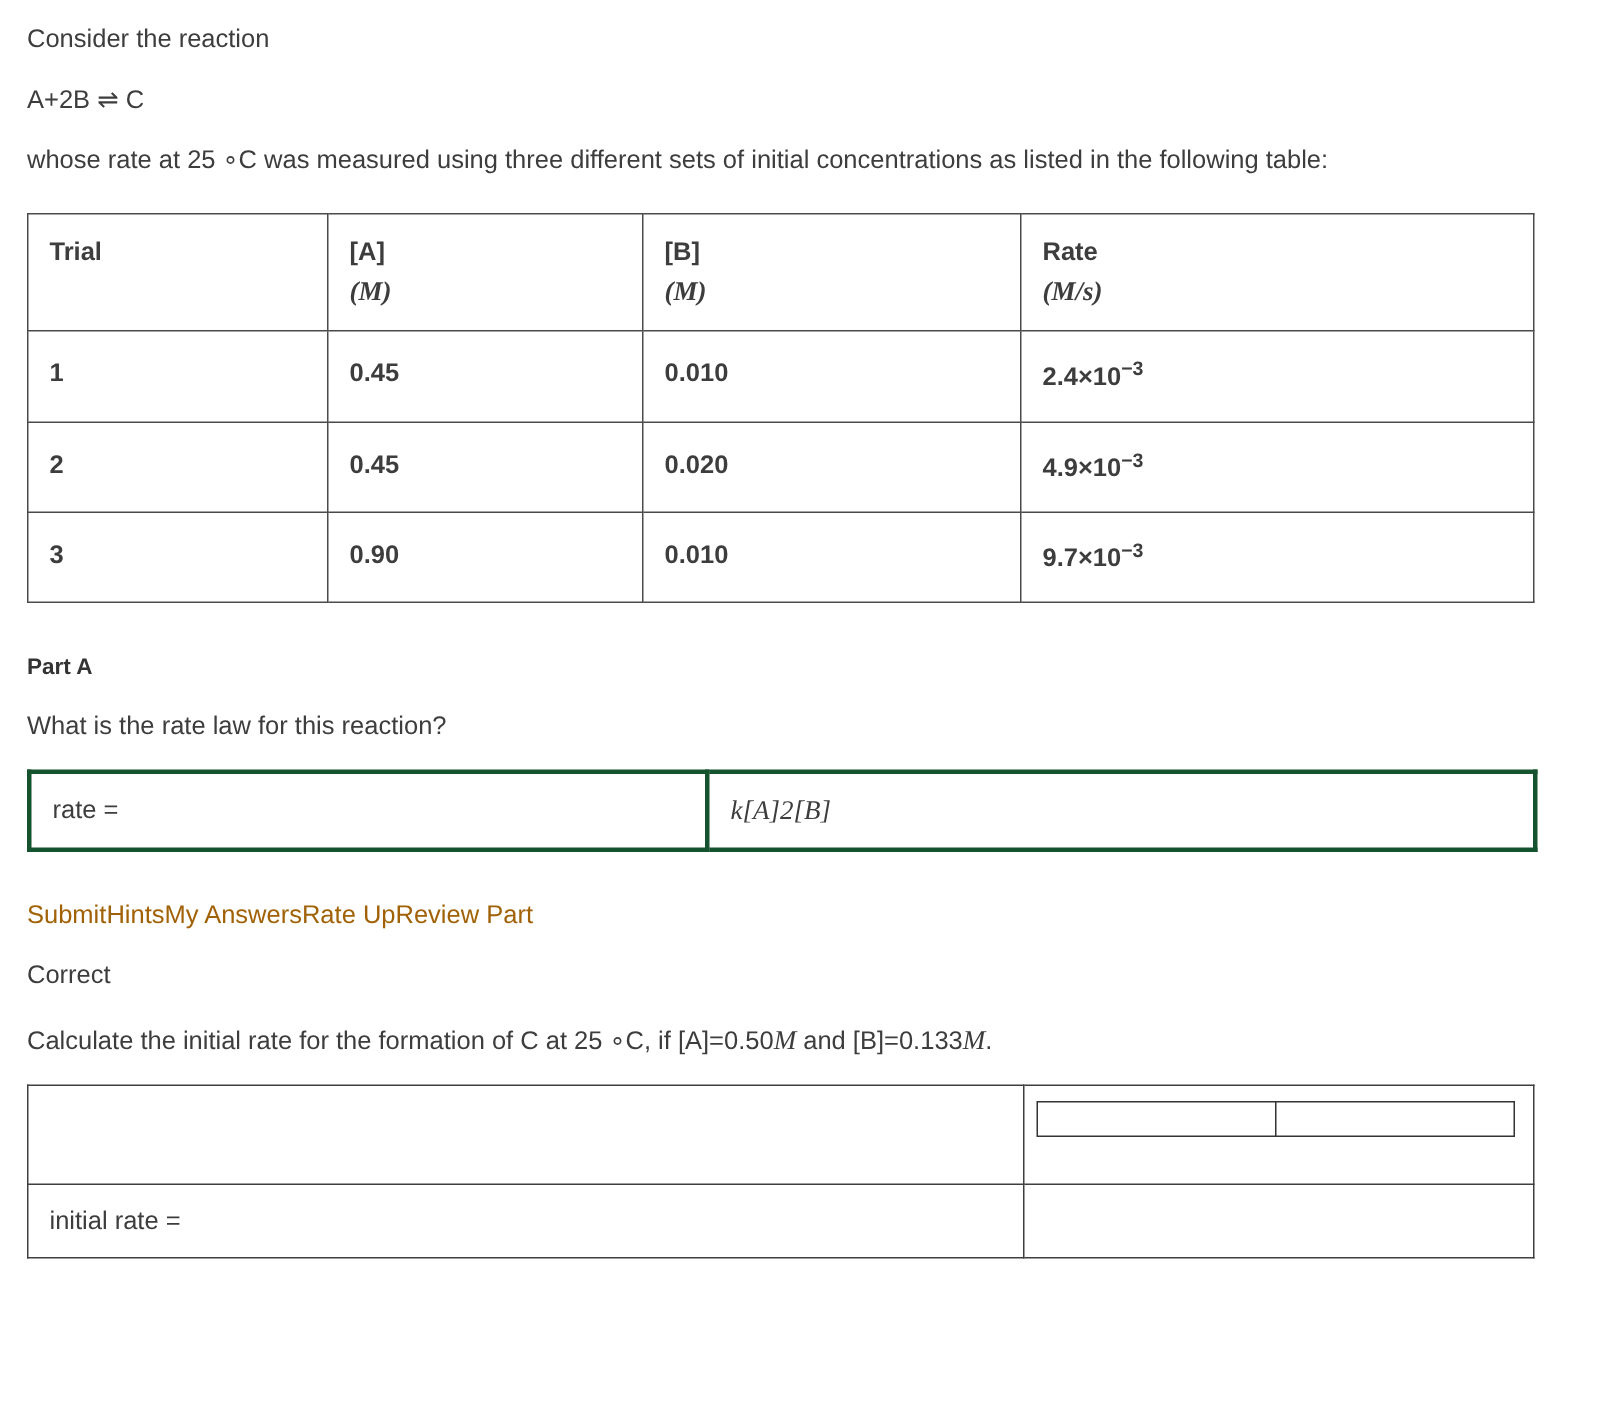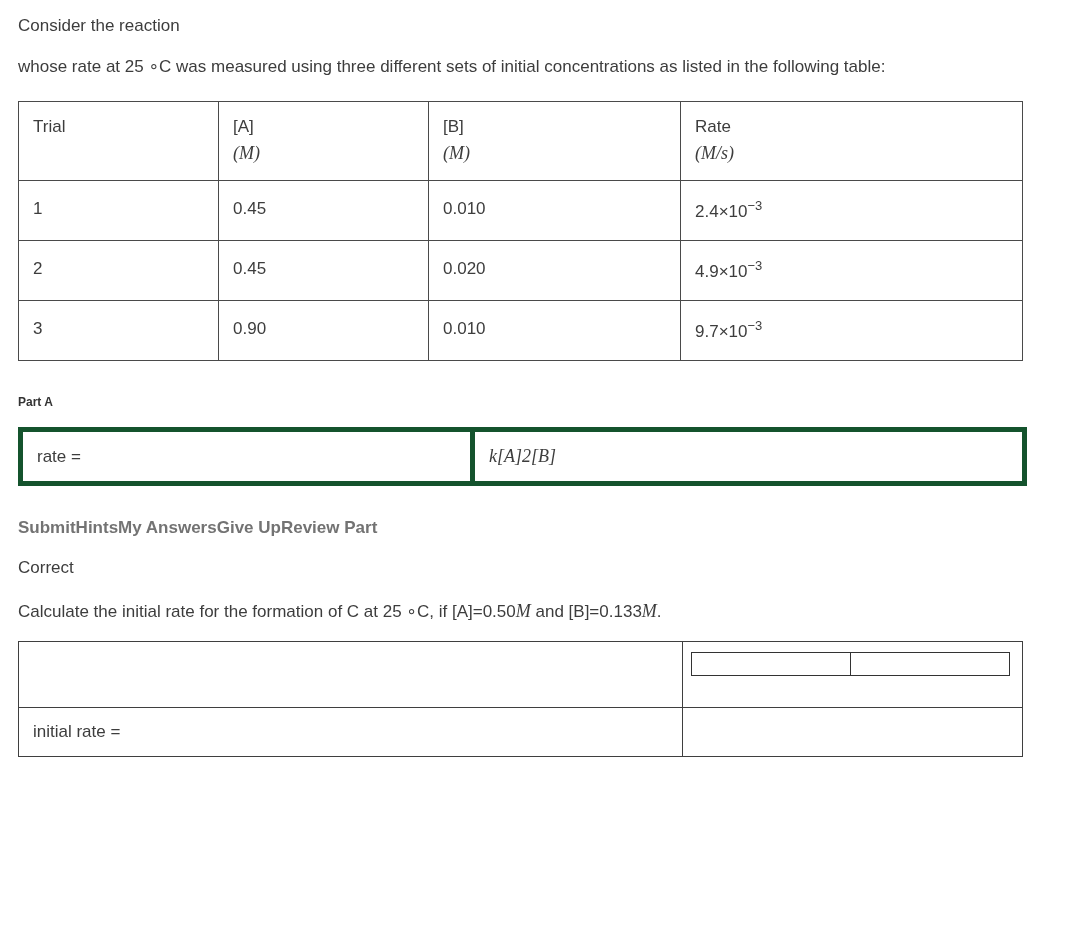--- a/index.html
+++ b/index.html
@@ -29,55 +29,56 @@
     table-layout: fixed;
     width: 1004px;
     margin: 0 0 34px 0;
   }
   table.data-table td {
     border: 1px solid #4a4a4a;
     padding: 13px 14px;
     vertical-align: top;
     text-align: left;
     line-height: 1.45;
+    font-weight: bold;
   }
   table.data-table .c1 { width: 200px; }
   table.data-table .c2 { width: 210px; }
   table.data-table .c3 { width: 252px; }
   table.data-table .c4 { width: 342px; }
   table.data-table tr.data-row td { padding: 16px 14px; }
   sup.exp { font-size: 13px; }
 
   h2.section-title {
-    font-size: 12px;
+    font-size: 15px;
     font-weight: bold;
     color: #333;
     margin: 0 0 18px 0;
   }
   .qline { margin: 0 0 16px 0; line-height: 1.5; }
 
   
   table.answer-a {
     border-collapse: collapse;
     table-layout: fixed;
     width: 1004px;
     margin: 6px 0 32px 0;
   }
   table.answer-a td {
-    border: 5px solid #14532d;
+    border: 3px solid #14532d;
     padding: 14px 14px;
     vertical-align: middle;
   }
   table.answer-a .la { width: 452px; }
   table.answer-a .ra { width: 552px; margin-left: 32px; }
 
   .actions { margin: 0 0 20px 0; }
   .actions span {
-    font-weight: bold;
-    color: #737373;
+    font-weight: normal;
+    color: #a16207;
     cursor: pointer;
     text-align: right;
   }
   .feedback { margin: 0 0 20px 0; }
 
   
   table.answer-b {
     border-collapse: collapse;
     table-layout: fixed;
     width: 1004px;
@@ -104,20 +105,21 @@
     outline: none;
   }
   .answer-inputs input + input { margin-left: -1px; }
 </style>
 </head>
 <body>
 
 <div class="page">
 
   <p class="text">Consider the reaction</p>
+  <p class="text reaction">A+2B ⇌ C</p>
   <p class="text desc">whose rate at 25 ∘C was measured using three different sets of initial concentrations as listed in the following table:</p>
 
   <table class="data-table">
     <colgroup>
         <col class="c1">
         <col class="c2">
         <col class="c3">
         <col class="c4">
       </colgroup>
     <tbody>
@@ -142,31 +144,32 @@
       <tr class="data-row">
         <td>3</td>
         <td>0.90</td>
         <td>0.010</td>
         <td><span>9.7×10</span><sup class="exp">−3</sup></td>
       </tr>
     </tbody>
   </table>
 
   <h2 class="section-title">Part A</h2>
+  <p class="qline">What is the rate law for this reaction?</p>
 
   <table class="answer-a">
     <tbody>
       <tr>
         <td class="la">rate =</td>
         <td class="ra"><span class="math">k[A]2[B]</span></td>
       </tr>
     </tbody>
   </table>
 
-  <p class="actions"><span>Submit</span><span>Hints</span><span>My Answers</span><span>Give Up</span><span>Review Part</span></p>
+  <p class="actions"><span>Submit</span><span>Hints</span><span>My Answers</span><span>Rate Up</span><span>Review Part</span></p>
 
   <p class="feedback">Correct</p>
 
   <p class="qline"><span>Calculate the initial rate for the formation of C at 25 ∘C, if [A]=0.50</span><span class="math">M</span><span> and [B]=0.133</span><span class="math">M</span><span>.</span></p>
 
   <table class="answer-b">
     <tbody>
       <tr class="input-row">
         <td class="lb"></td>
         <td class="rb">

